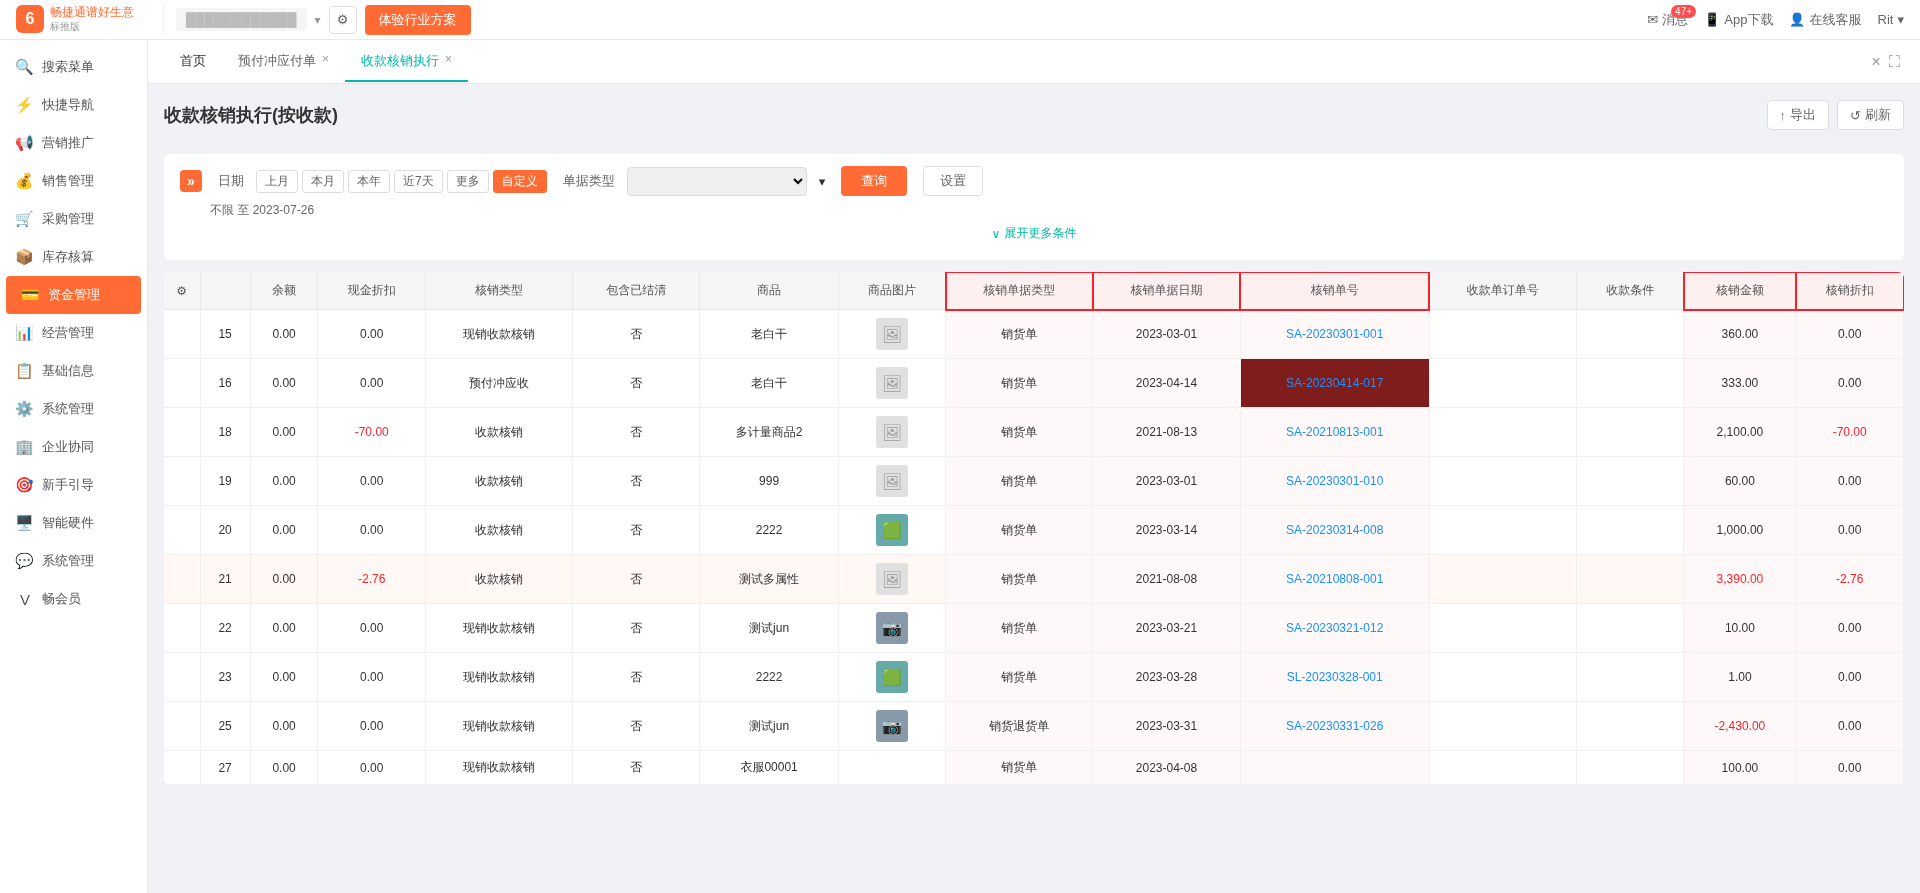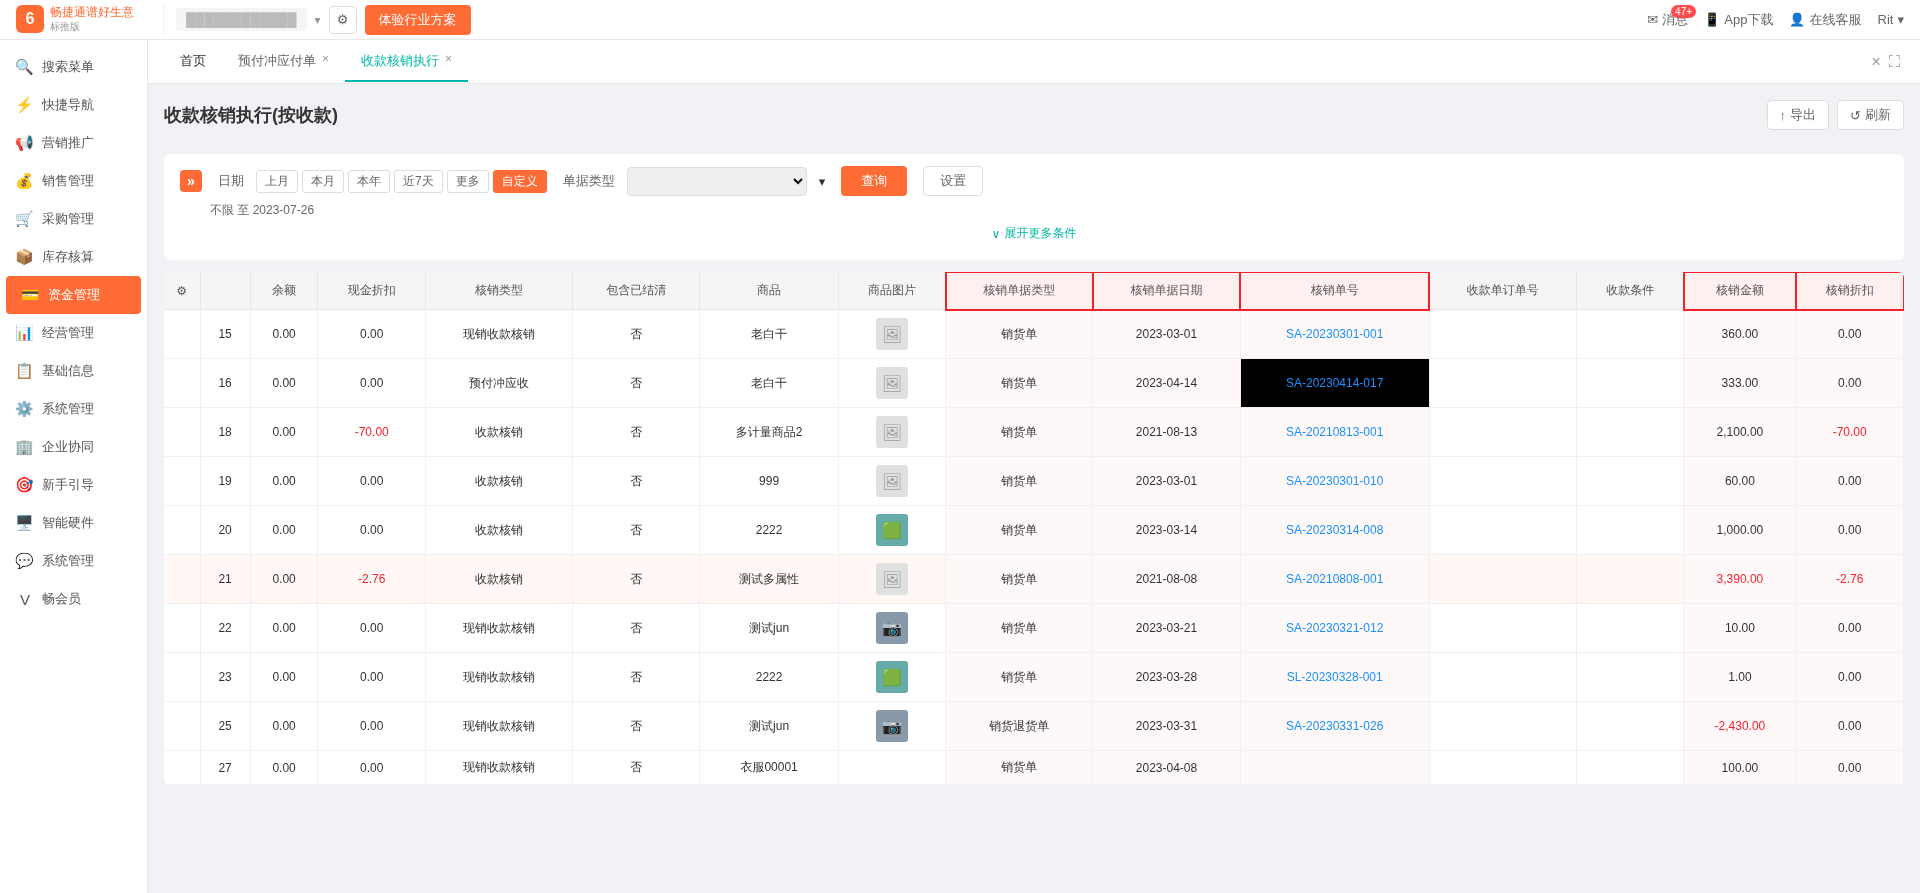--- a/index.html
+++ b/index.html
@@ -302,21 +302,21 @@
                   <td></td>
                   <td>16</td>
                   <td>0.00</td>
                   <td>0.00</td>
                   <td>预付冲应收</td>
                   <td>否</td>
                   <td>老白干</td>
                   <td><div class="img-placeholder" style="background:#e0e0e0">🖼</div></td>
                   <td style="background: rgb(255, 248, 248);">销货单</td>
                   <td style="background: rgb(255, 248, 248);">2023-04-14</td>
-                  <td style="background: #000000;"><span class="link-text">SA-20230414-017</span></td>
+                  <td style="background: #7f1d1d;"><span class="link-text">SA-20230414-017</span></td>
                   <td></td>
                   <td></td>
                   <td style="background: rgb(255, 248, 248);">333.00</td>
                   <td style="background: rgb(255, 248, 248);">0.00</td>
                 </tr>
                 <tr>
                   <td></td>
                   <td>18</td>
                   <td>0.00</td>
                   <td><span class="red-text">-70.00</span></td>

